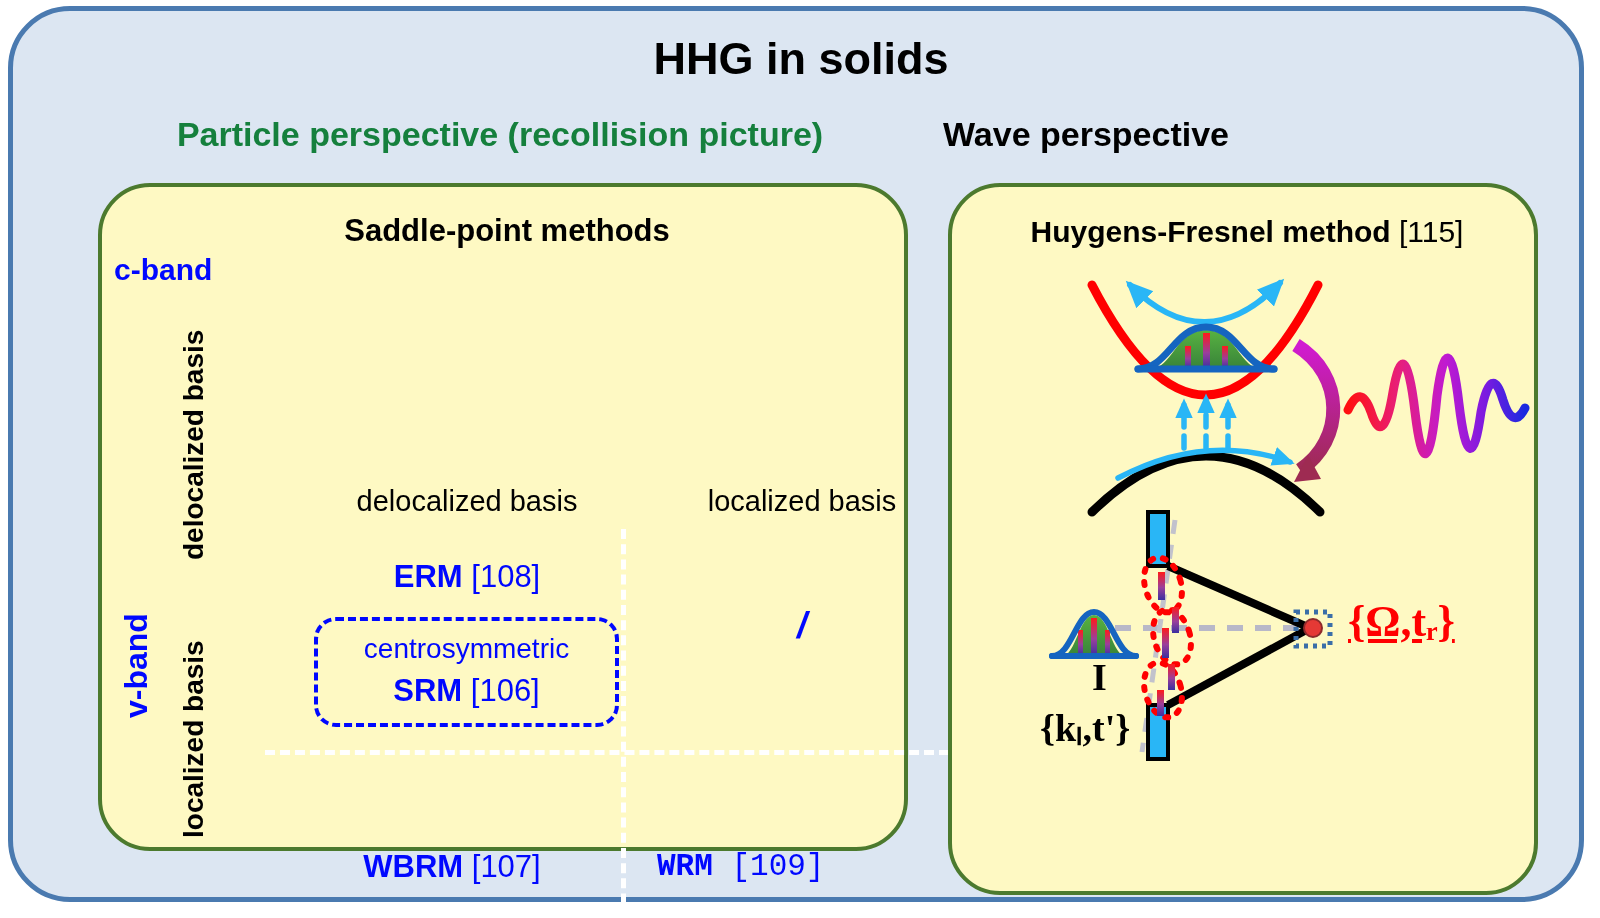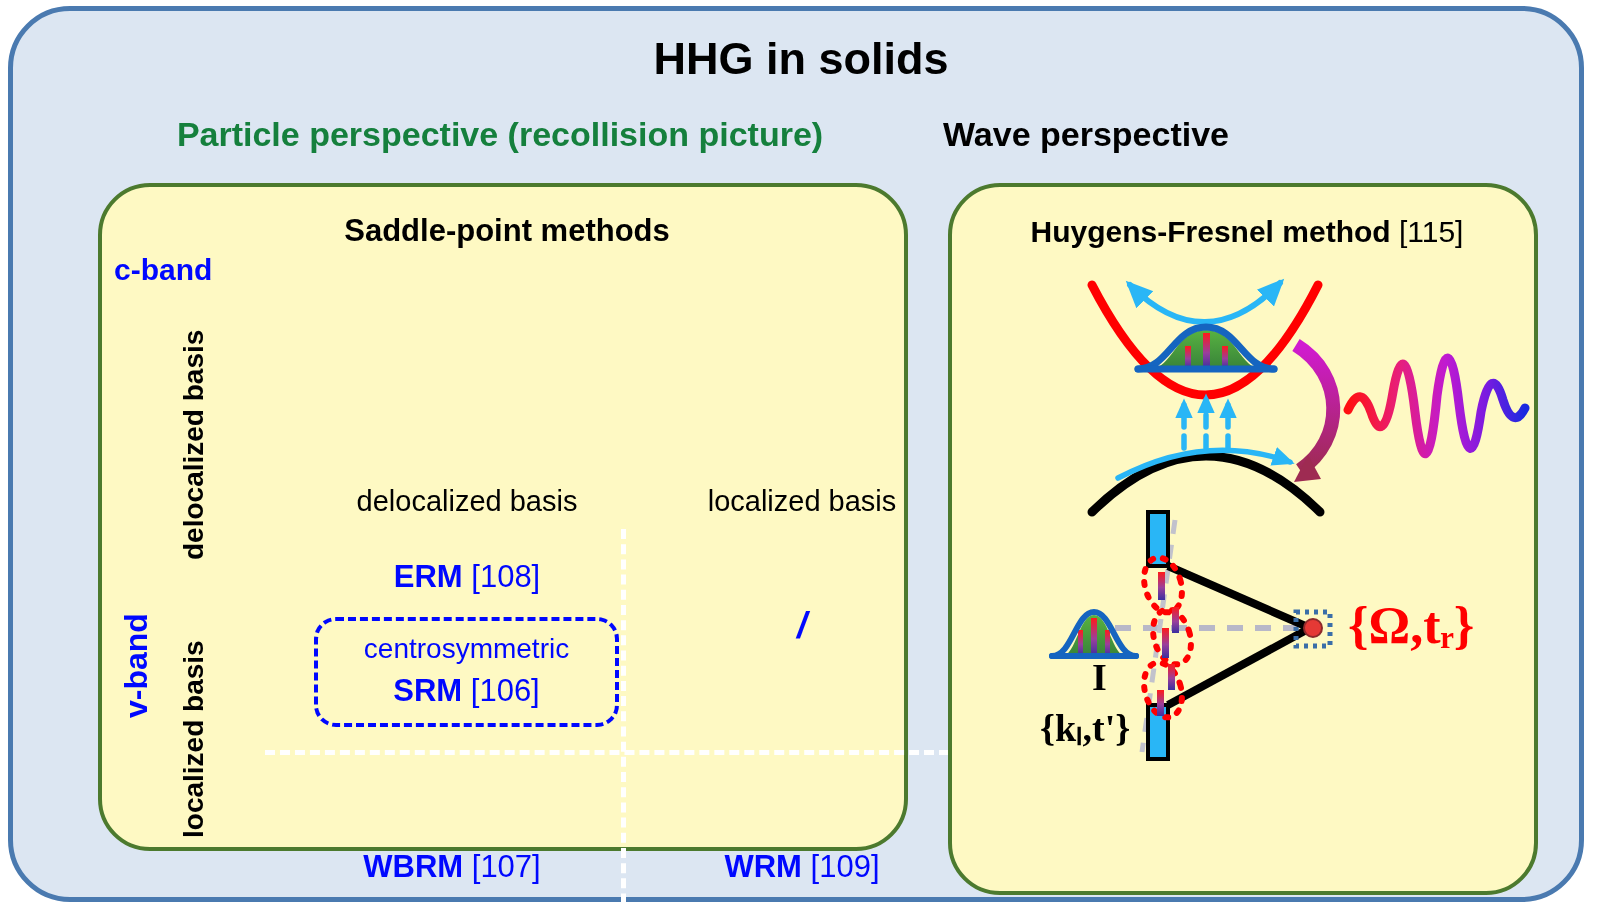--- a/index.html
+++ b/index.html
@@ -80,21 +80,21 @@
 
   
   .meth{ position:absolute; color:#0008ff; font-size:31px; white-space:nowrap;}
   .meth b{ font-weight:bold; }
   .meth .ref{ font-weight:normal; }
 
   .meth-erm { left:205px; top:372px; width:320px; text-align:center; }
   .meth-slash{ left:555px; top:418px; width:290px; text-align:center;
                font-size:36px; font-weight:bold; font-style:italic; }
   .meth-wbrm{ left:185px; top:662px; width:330px; text-align:center; }
-  .meth-wrm { left:555px; top:662px; width:290px; text-align:center; }
+  .meth-wrm { left:555px; top:662px; width:290px; text-align:left;font-family:Liberation Mono, monospace; }
 
   .srm-box{
     position:absolute; left:212px; top:430px; width:305px; height:110px;
     border:4px dashed #0008ff; border-radius:22px; box-sizing:border-box;
   }
   .srm-line1{
     position:absolute; left:0; top:12px; width:100%; text-align:center;
     font-size:28px; color:#0008ff;
   }
   .srm-line2{
@@ -105,21 +105,21 @@
   .srm-line2 .ref{font-weight:normal;}
 
   
   .fig{ position:absolute; left:0; top:0; }
 
   
   .mlabel{ position:absolute; font-family:"Liberation Serif", serif;
            font-weight:bold; color:#000; white-space:nowrap; }
   .lab-I   { left:1092px; top:655px; font-size:38px; }
   .lab-klt { left:1040px; top:700px; font-size:38px; }
-  .lab-omega{ left:1348px; top:596px; font-size:52px; color:#ff0000; }
+  .lab-omega{ left:1348px; top:596px; font-size:44px; color:#ff0000;text-decoration:underline; }
 </style>
 </head>
 <body>
 
 <div id="root">
 
   <div class="outer-frame">
 
     <div class="main-title">HHG in solids</div>
 

